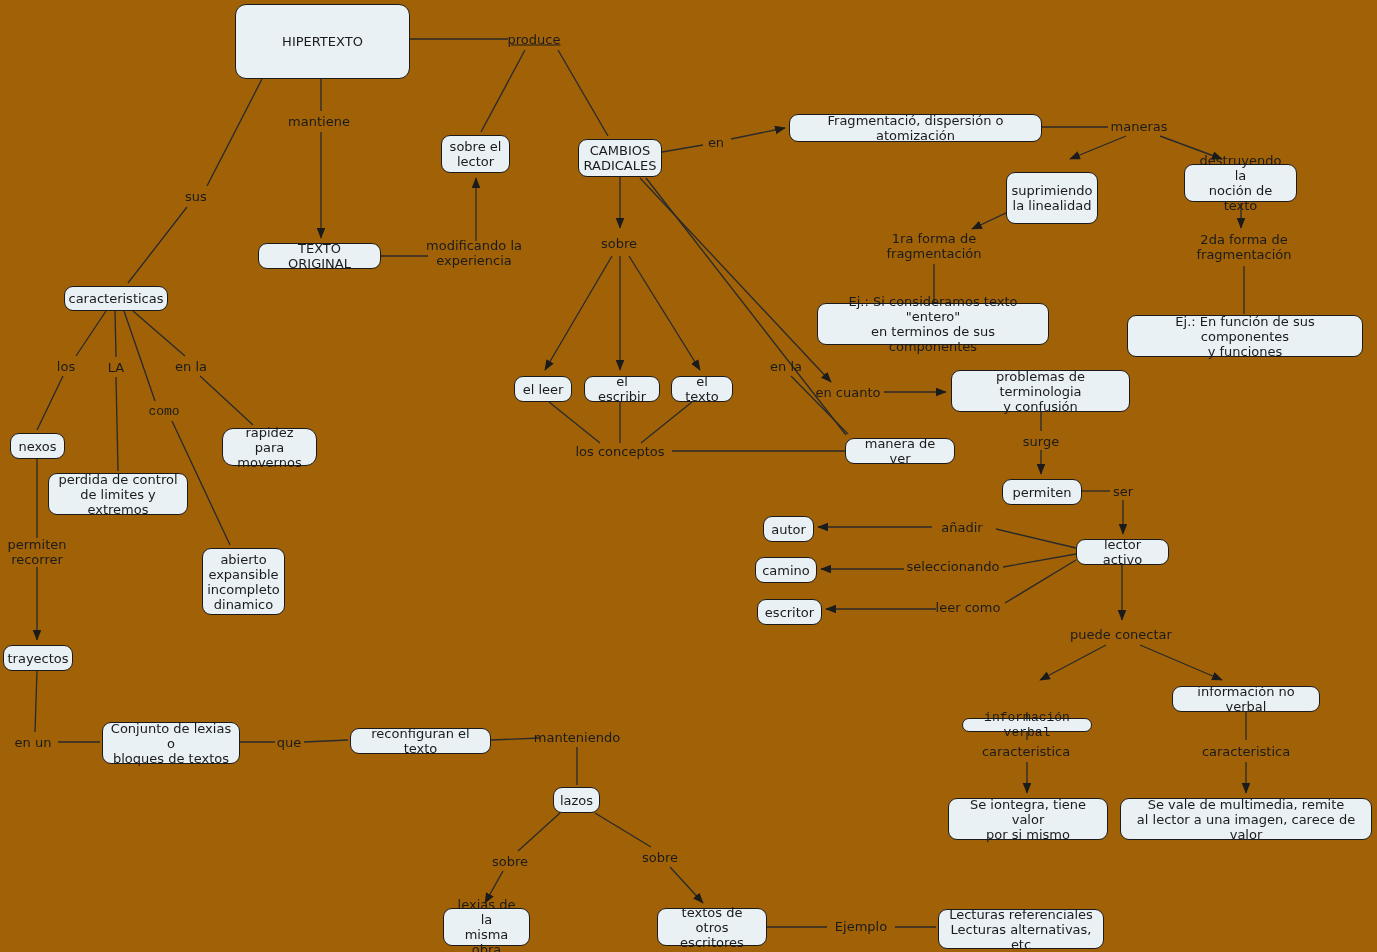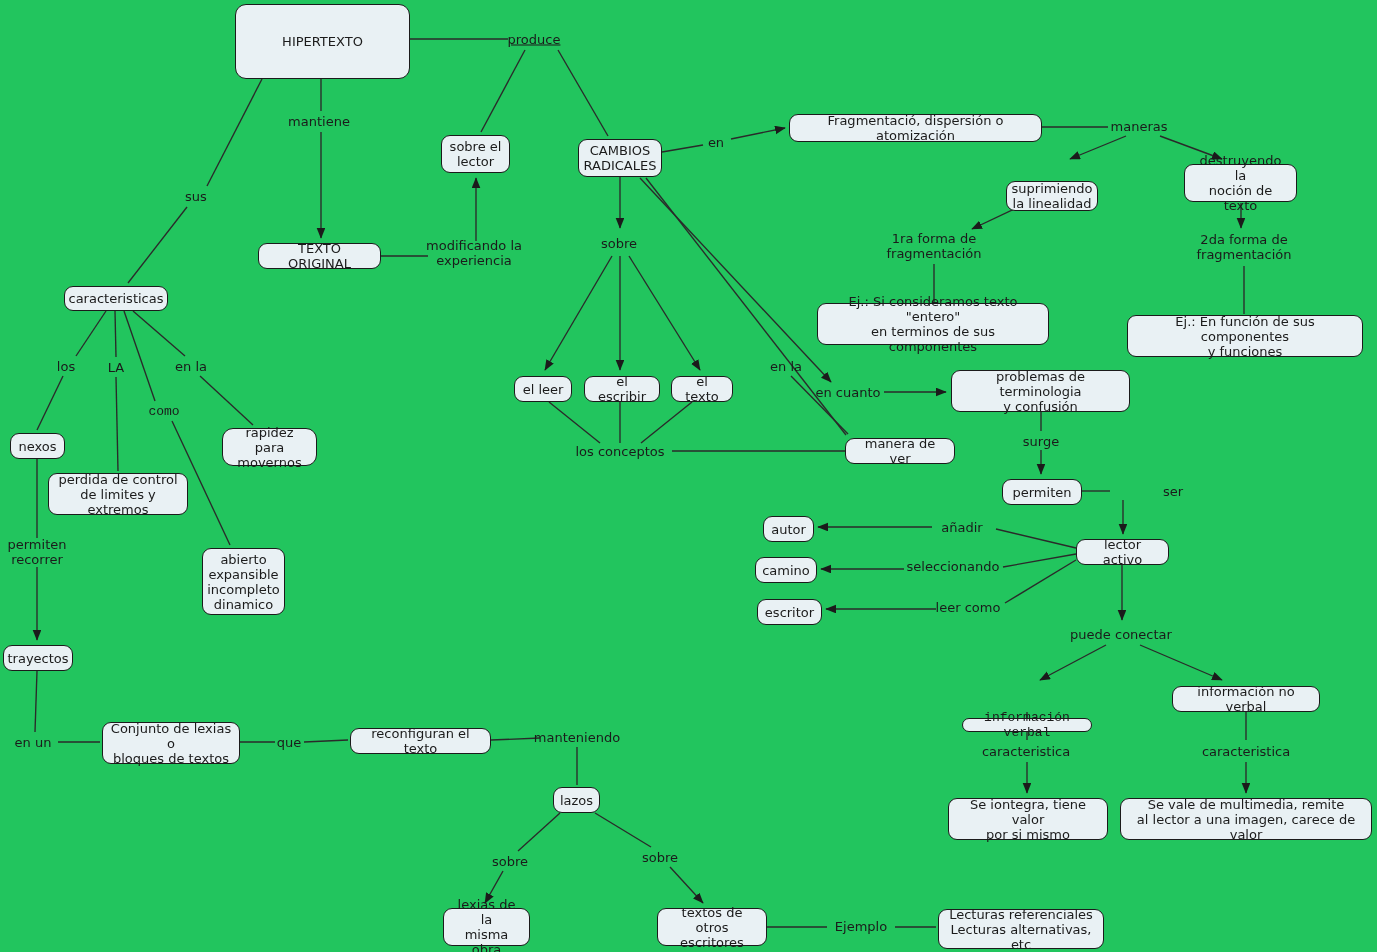--- a/index.html
+++ b/index.html
@@ -1,17 +1,17 @@
 <!DOCTYPE html>
 <html><head>
 <meta charset="utf-8">
 <style>
   html,body{margin:0;padding:0;background:#ffffff;}
   body{font-family:"DejaVu Sans","Liberation Sans",sans-serif;}
-  #canvas{position:relative;width:1377px;height:952px;background:#22c55e;overflow:hidden;}
+  #canvas{position:relative;width:1377px;height:952px;background:#a16207;overflow:hidden;}
   svg#edges{position:absolute;left:0;top:0;width:1377px;height:952px;pointer-events:none;}
   .node{
     position:absolute;
     box-sizing:border-box;
     background:#e9f1f4;
     border:1.4px solid #1b1b1b;
     border-radius:9px;
     display:flex;
     align-items:center;
     justify-content:center;
@@ -180,21 +180,21 @@
   <div class="node" style="left:258px;top:243px;width:123px;height:26px;">TEXTO ORIGINAL</div>
 
   <div class="node" style="left:441px;top:135px;width:69px;height:38px;">sobre el
 lector</div>
 
   <div class="node" style="left:578px;top:139px;width:84px;height:38px;">CAMBIOS
 RADICALES</div>
 
   <div class="node" style="left:789px;top:114px;width:253px;height:28px;">Fragmentació, dispersión o atomización</div>
 
-  <div class="node" style="left:1006px;top:181px;width:92px;height:30px;">suprimiendo
+  <div class="node" style="left:1006px;top:172px;width:92px;height:52px;">suprimiendo
 la linealidad</div>
 
   <div class="node" style="left:1184px;top:164px;width:113px;height:38px;">destruyendo la
 noción de texto</div>
 
   <div class="node" style="left:817px;top:303px;width:232px;height:42px;">Ej.: Si consideramos texto "entero"
 en terminos de sus componentes</div>
 
   <div class="node" style="left:1127px;top:315px;width:236px;height:42px;">Ej.: En función de sus componentes
 y funciones</div>
@@ -284,21 +284,21 @@
   <div class="lbl" style="left:33px;top:742px;">en un</div>
   <div class="lbl" style="left:289px;top:742px;">que</div>
   <div class="lbl" style="left:577px;top:737px;">manteniendo</div>
   <div class="lbl" style="left:510px;top:861px;">sobre</div>
   <div class="lbl" style="left:660px;top:857px;">sobre</div>
   <div class="lbl" style="left:861px;top:926px;">Ejemplo</div>
   <div class="lbl" style="left:620px;top:451px;">los conceptos</div>
   <div class="lbl" style="left:786px;top:366px;">en la</div>
   <div class="lbl" style="left:848px;top:392px;">en cuanto</div>
   <div class="lbl" style="left:1041px;top:441px;">surge</div>
-  <div class="lbl" style="left:1173px;top:491px;text-align:right;">ser</div>
+  <div class="lbl" style="left:1123px;top:491px;text-align:right;">ser</div>
   <div class="lbl" style="left:962px;top:527px;">añadir</div>
   <div class="lbl" style="left:953px;top:566px;">seleccionando</div>
   <div class="lbl" style="left:968px;top:607px;">leer como</div>
   <div class="lbl" style="left:1121px;top:634px;">puede conectar</div>
   <div class="lbl" style="left:1026px;top:751px;">caracteristica</div>
   <div class="lbl" style="left:1246px;top:751px;">caracteristica</div>
 
 </div>
 
 </body></html>

